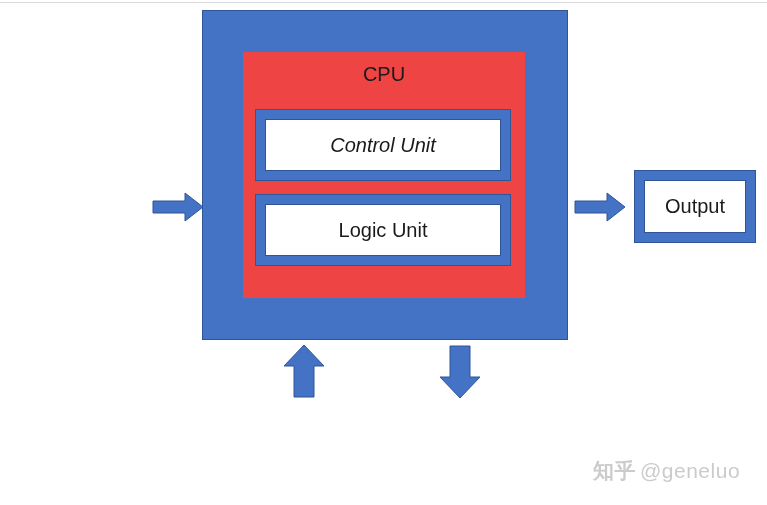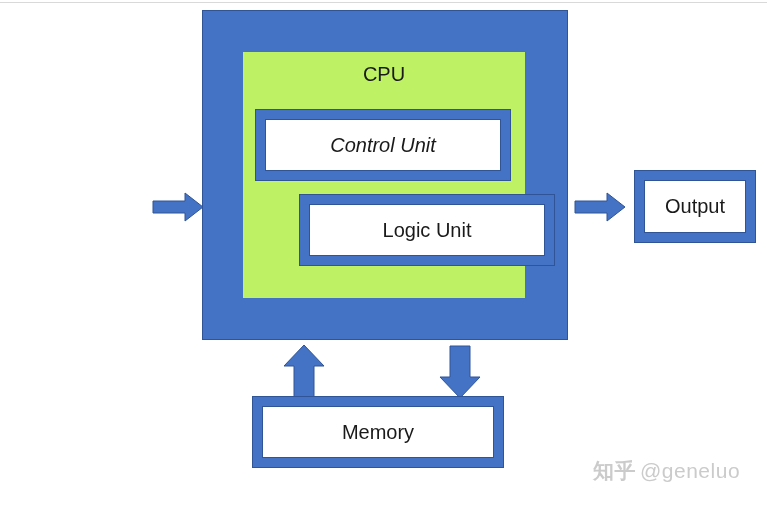--- a/index.html
+++ b/index.html
@@ -49,31 +49,31 @@
     position: absolute;
     left: 203px; top: 11px;
     width: 364px; height: 328px;
     background: var(--accent-blue);
     outline: 1px solid var(--outline-blue);
   }
   .cpu-inner {
     position: absolute;
     left: 40px; top: 41px;
     width: 282px; height: 246px;
-    background: #bef264;
+    background: #ef4444;
   }
   .cpu-title {
     position: absolute;
     top: 11px; left: 0; right: 0;
     text-align: center;
     font-size: 20px;
     color: var(--text-dark);
   }
   .control-unit-node { left: 13px; top: 58px;  width: 254px; height: 70px; font-style: italic; }
-  .logic-unit-node   { left: 13px; top: 143px; width: 254px; height: 70px; margin-left: 44px; }
+  .logic-unit-node   { left: 13px; top: 143px; width: 254px; height: 70px; }
 
   .arrow {
     position: absolute;
     display: block;
   }
   .arrow polygon {
     fill: var(--accent-blue);
     stroke: var(--outline-blue);
     stroke-width: 1;
   }
@@ -127,21 +127,18 @@
   </div>
 
   <svg class="arrow arrow-memory-to-cpu" width="42" height="54" viewBox="0 0 42 54">
     <polygon points="21,1 41,22 31,22 31,53 11,53 11,22 1,22"></polygon>
   </svg>
 
   <svg class="arrow arrow-cpu-to-memory" width="42" height="54" viewBox="0 0 42 54">
     <polygon points="11,1 31,1 31,32 41,32 21,53 1,32 11,32"></polygon>
   </svg>
 
-  <div class="node-box memory-node">
-    <span>Memory</span>
-  </div>
 
   <div class="watermark">
     <span class="site">知乎</span><span class="user">@geneluo</span>
   </div>
 
 </div>
 
 </body></html>

